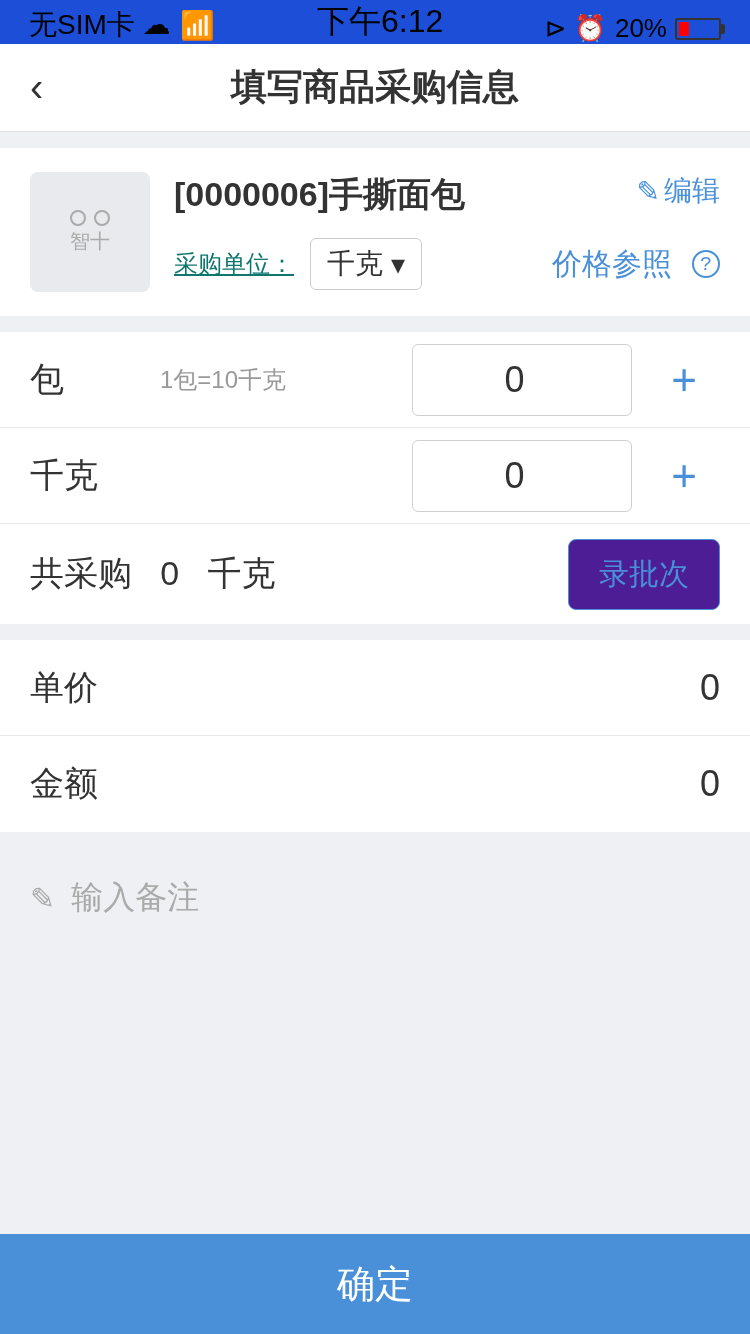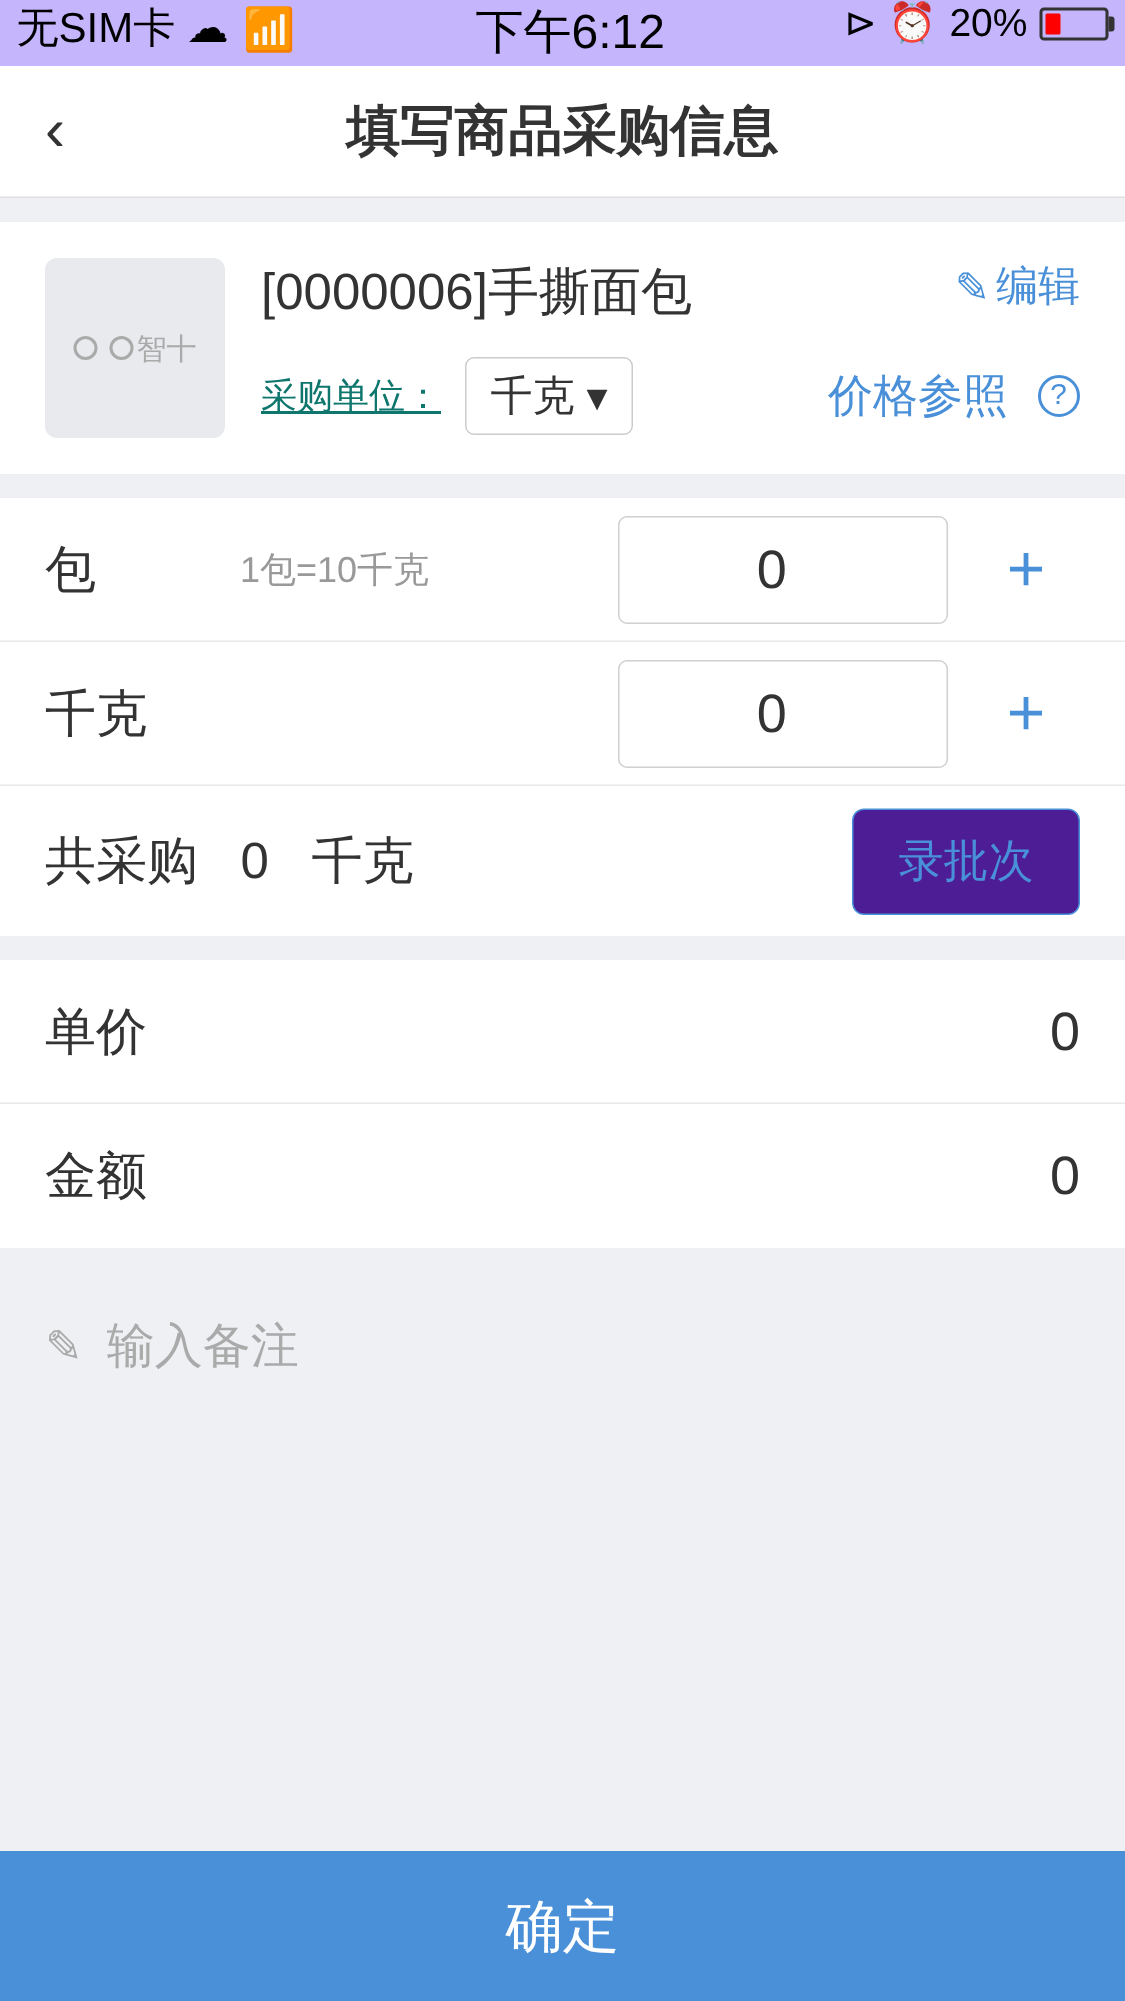--- a/index.html
+++ b/index.html
@@ -10,25 +10,25 @@
       font-family: -apple-system, "PingFang SC", "Helvetica Neue", Arial, sans-serif;
       background: #f0f2f5;
       font-size: 32px;
       color: #333;
     }
 
     
     .status-bar {
       width: 100%;
       height: 44px;
-      background: #c4b5fd;
-      display: flex;
-      align-items: flex-start;
+      background: #1d4ed8;
+      display: flex;
+      align-items: flex-end;
       justify-content: space-between;
-      padding: 0 11px;
+      padding: 0 29px;
       font-size: 28px;
       color: #000;
     }
     .status-left { display: flex; align-items: center; gap: 10px; }
     .status-center { font-size: 32px; font-weight: 500; }
     .status-right { display: flex; align-items: center; gap: 8px; font-size: 26px; }
     .battery-icon {
       display: inline-flex; align-items: center;
       border: 2px solid #333; border-radius: 3px; width: 46px; height: 22px;
       padding: 2px; position: relative;
@@ -89,33 +89,33 @@
       background: #e8eaed;
       border-radius: 8px;
       flex-shrink: 0;
       display: flex;
       align-items: center;
       justify-content: center;
       color: #999;
       font-size: 22px;
     }
     .owl-icon {
-      display: flex; flex-direction: row; align-items: center; gap: 2px;
+      display: flex; flex-direction: column; align-items: center; gap: 2px;
     }
     .owl-eyes { display: flex; gap: 8px; }
     .owl-eye { width: 16px; height: 16px; border-radius: 50%; border: 2px solid #aaa; }
     .owl-body-text { font-size: 20px; color: #aaa; }
 
     .product-info { flex: 1; }
     .product-header {
       display: flex; justify-content: space-between; align-items: flex-start;
     }
     .product-name {
       font-size: 34px;
-      font-weight: 400;
+      font-weight: 700;
       color: #333;
     }
     .edit-btn {
       color: #4a90d9;
       font-size: 28px;
       display: flex;
       align-items: center;
       gap: 4px;
       cursor: pointer;
     }

